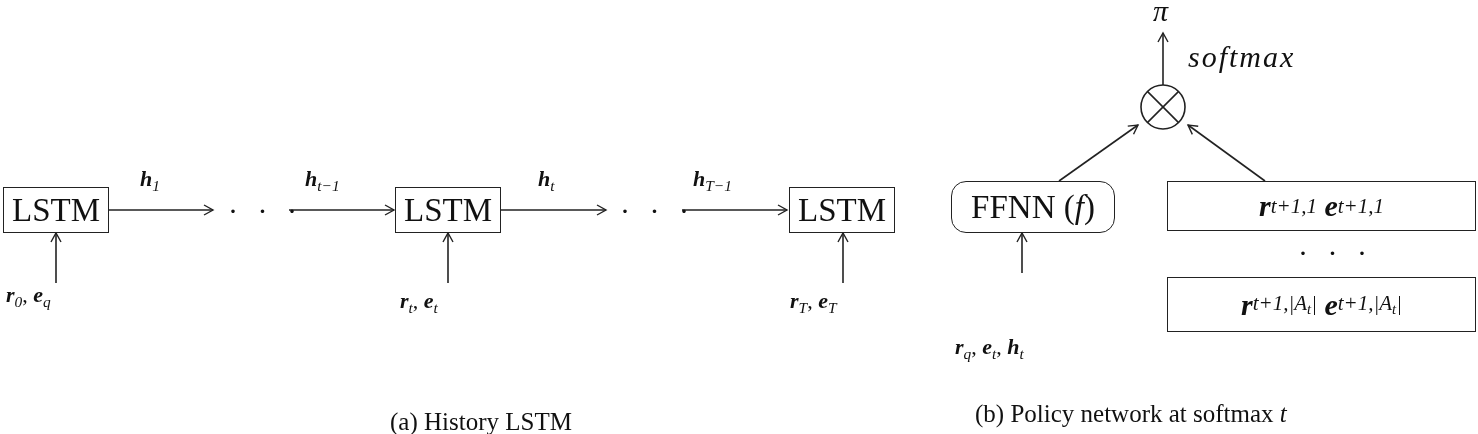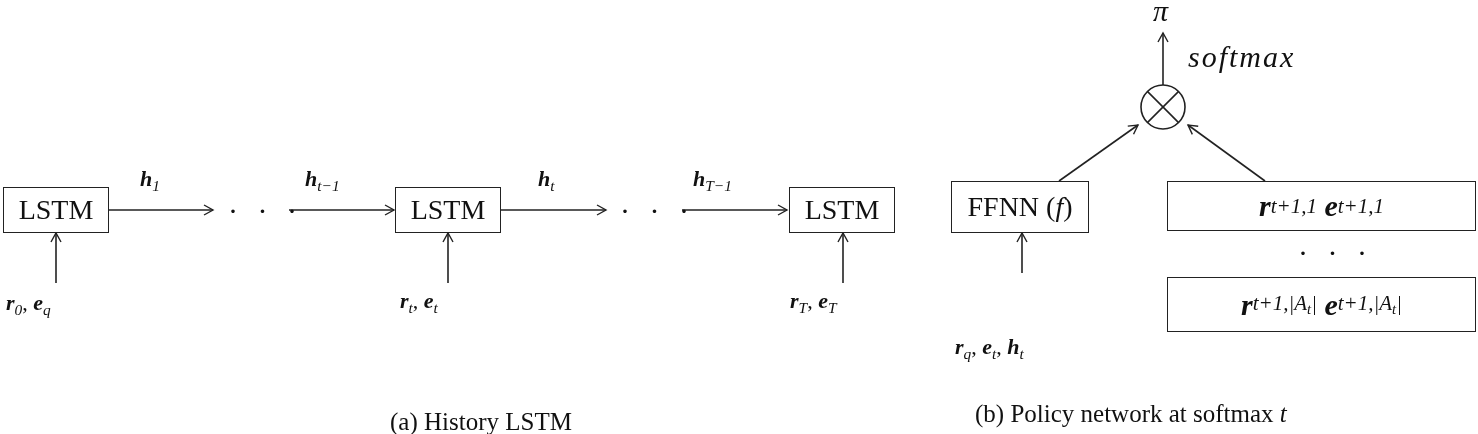--- a/index.html
+++ b/index.html
@@ -1,20 +1,20 @@
 <!DOCTYPE html>
 <html><head>
 <meta charset="utf-8">
 <style>
   html, body { margin: 0; padding: 0; background: #ffffff; }
   body { width: 1478px; height: 434px; position: relative; overflow: hidden;
          font-family: "Liberation Serif", "DejaVu Serif", serif; color: #111; }
   svg.wires { position: absolute; left: 0; top: 0; width: 1478px; height: 434px; }
   .box { position: absolute; border: 1.6px solid #222; box-sizing: border-box; background: #fff;
-         display: flex; align-items: center; justify-content: center; font-size: 28px; }
+         display: flex; align-items: center; justify-content: center; font-size: 33px; }
   .lbl { position: absolute; font-size: 22px; white-space: nowrap; line-height: 1; }
   .bi { font-weight: bold; font-style: italic; }
   .it { font-style: italic; }
   sub { font-size: 0.7em; font-weight: normal; font-style: italic; vertical-align: -0.3em; }
   .dots { position: absolute; font-size: 30px; letter-spacing: 6px; line-height: 1; }
   .caption { position: absolute; font-size: 25px; top: 400px; white-space: nowrap; }
 </style>
 </head>
 <body>
 
@@ -59,31 +59,31 @@
 <div class="lbl" style="left:538px;top:168px;text-align:right;">
   <span class="bi">h</span><sub>t</sub>
 </div>
 <div class="lbl" style="left:693px;top:168px;">
   <span class="bi">h</span><sub>T−1</sub>
 </div>
 
 <div class="dots" style="left:228px;top:196px;">· · ·</div>
 <div class="dots" style="left:620px;top:196px;">· · ·</div>
 
-<div class="lbl" style="left:6px;top:292px;">
+<div class="lbl" style="left:6px;top:284px;">
   <span class="bi">r</span><sub>0</sub>, <span class="bi">e</span><sub>q</sub>
 </div>
 <div class="lbl" style="left:400px;top:290px;">
   <span class="bi">r</span><sub>t</sub>, <span class="bi">e</span><sub>t</sub>
 </div>
 <div class="lbl" style="left:790px;top:290px;">
   <span class="bi">r</span><sub>T</sub>, <span class="bi">e</span><sub>T</sub>
 </div>
 
-<div class="box" style="left:951px;top:181px;width:138px;height:52px;">
+<div class="box" style="left:951px;top:181px;width:164px;height:52px;border-radius:15px;">
   <span>FFNN (</span>
     <span class="it">f</span>
     <span>)</span>
 </div>
 <div class="lbl" style="left:955px;top:290px;margin-top:46px;">
   <span class="bi">r</span><sub>q</sub>, <span class="bi">e</span><sub>t</sub>, <span class="bi">h</span><sub>t</sub>
 </div>
 
 <div class="box" style="left:1167px;top:181px;width:309px;height:50px;font-size:30px;">
   <span class="bi">r</span><sub>t+1,1</sub>&nbsp;<span class="bi">e</span><sub>t+1,1</sub>

